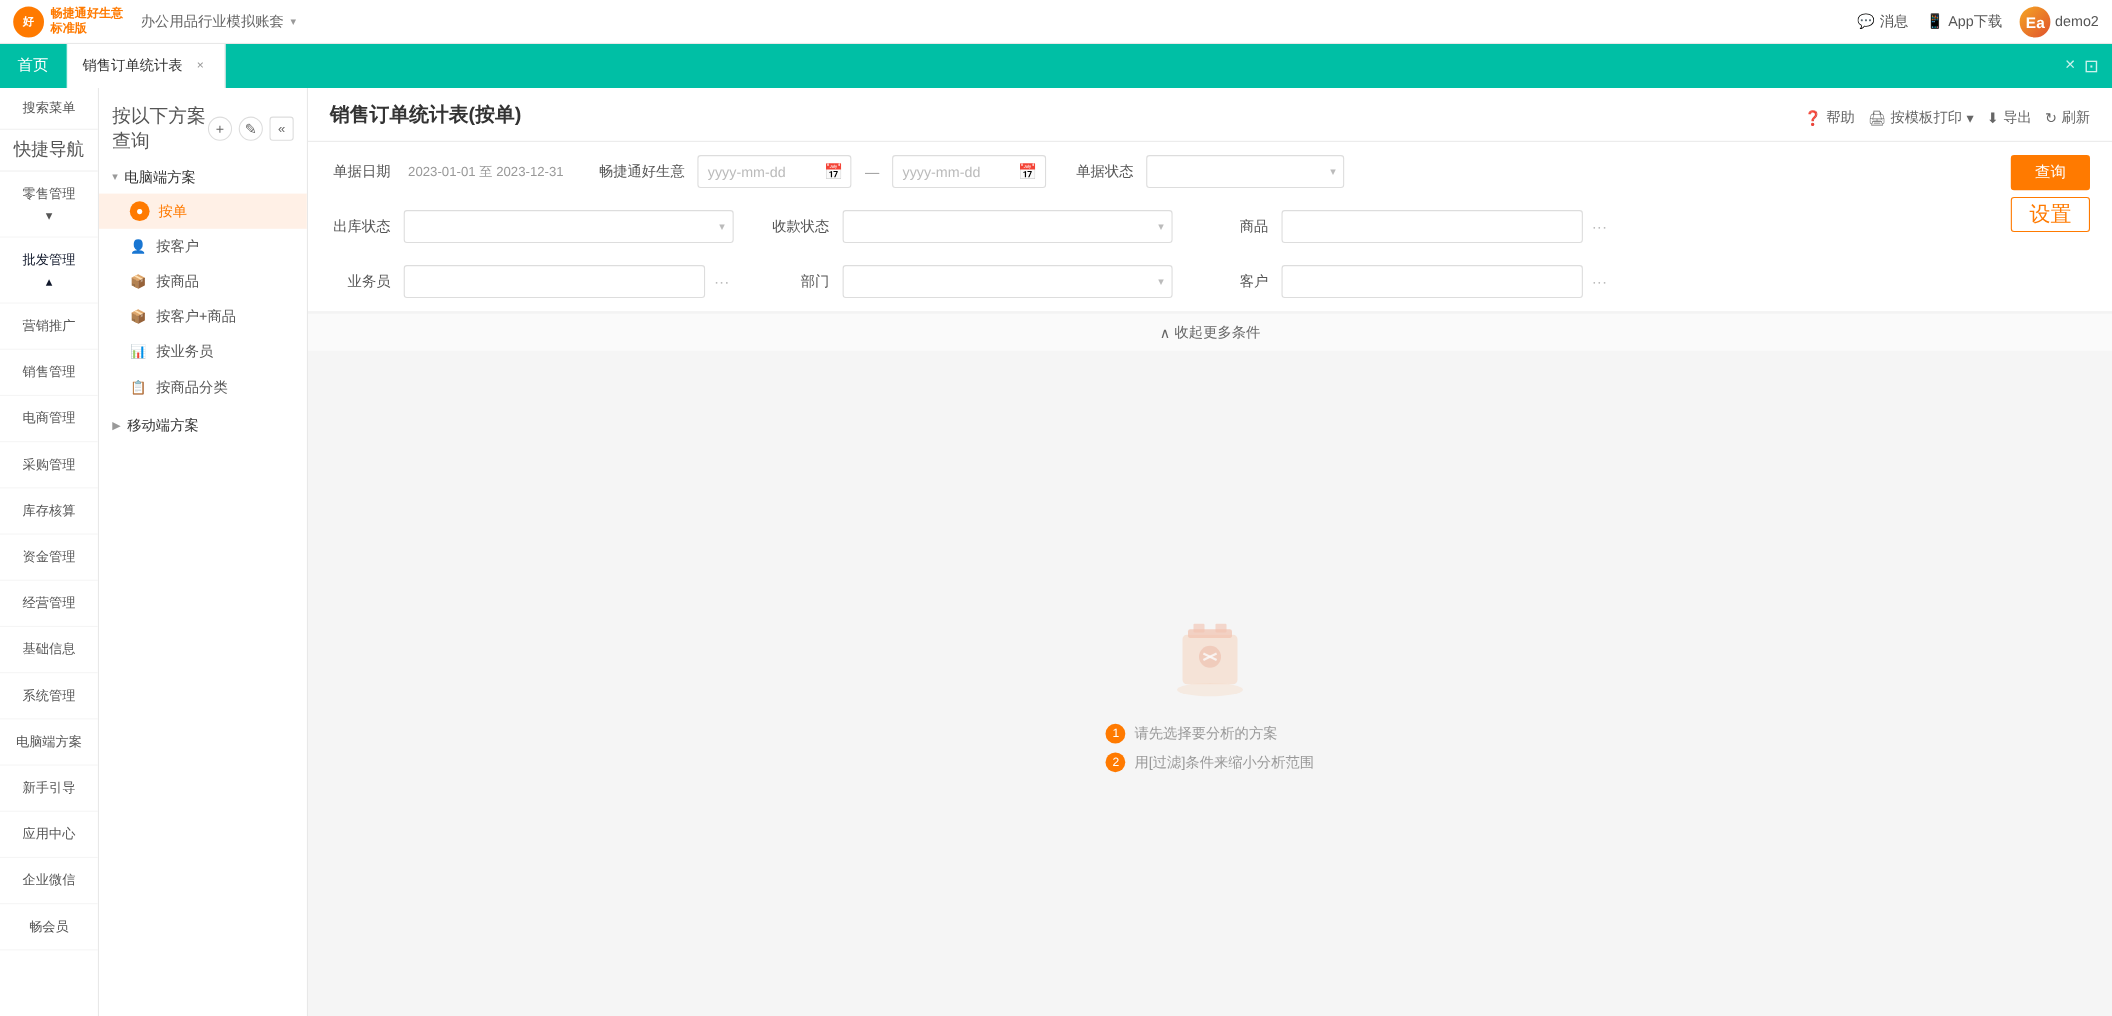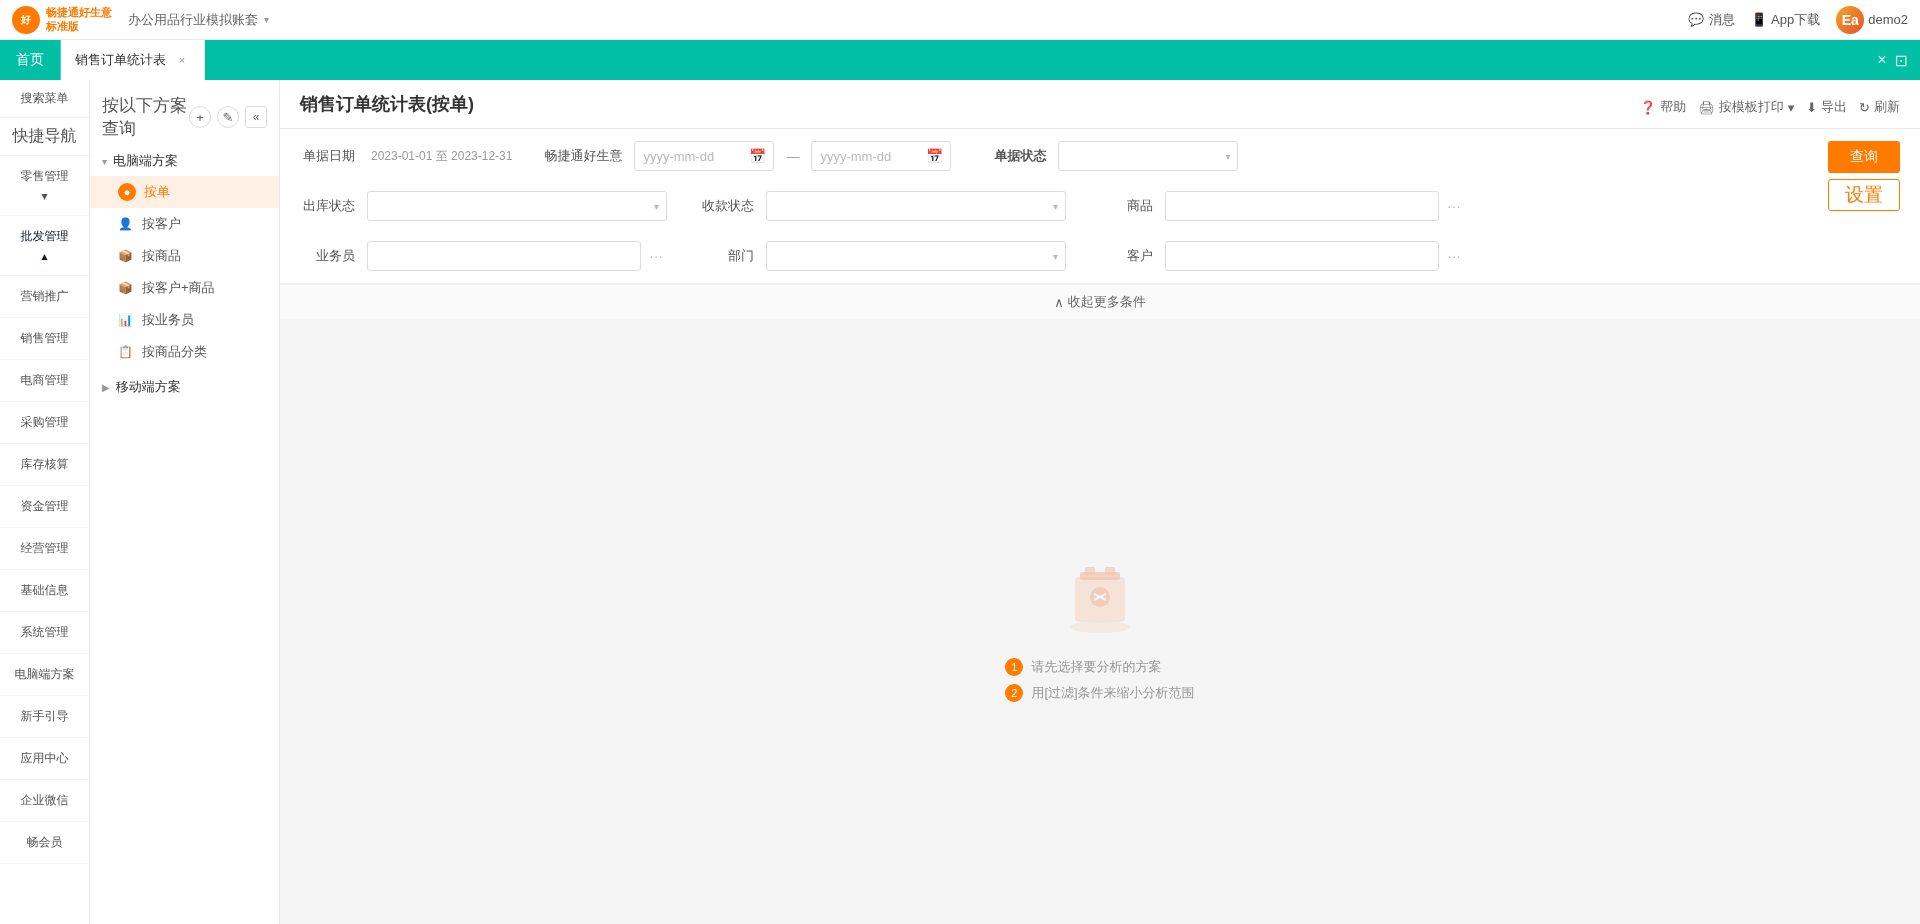--- a/index.html
+++ b/index.html
@@ -581,21 +581,21 @@
             <div class="input-with-icon" style="flex: 0 0 140px;">
               <input type="text" placeholder="yyyy-mm-dd" style="">
               <span class="input-icon">📅</span>
             </div>
             <span class="filter-dash">—</span>
             <div class="input-with-icon" style="flex: 0 0 140px;">
               <input type="text" placeholder="yyyy-mm-dd" style="">
               <span class="input-icon">📅</span>
             </div>
 
-            <span class="filter-label" style="margin-left:28px;font-weight:bold;">单据状态</span>
+            <span class="filter-label" style="margin-left:12px;">单据状态</span>
             <div class="select-wrapper" style="flex: 0 0 180px;">
               <select>
                 <option value=""></option>
               </select>
               <span class="select-arrow">▾</span>
             </div>
           </div>
 
           <div class="filter-row">
             <span class="filter-label">出库状态</span>

